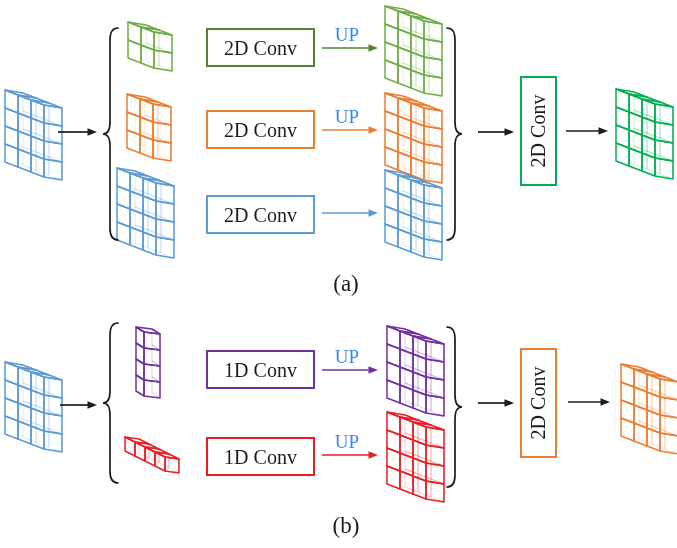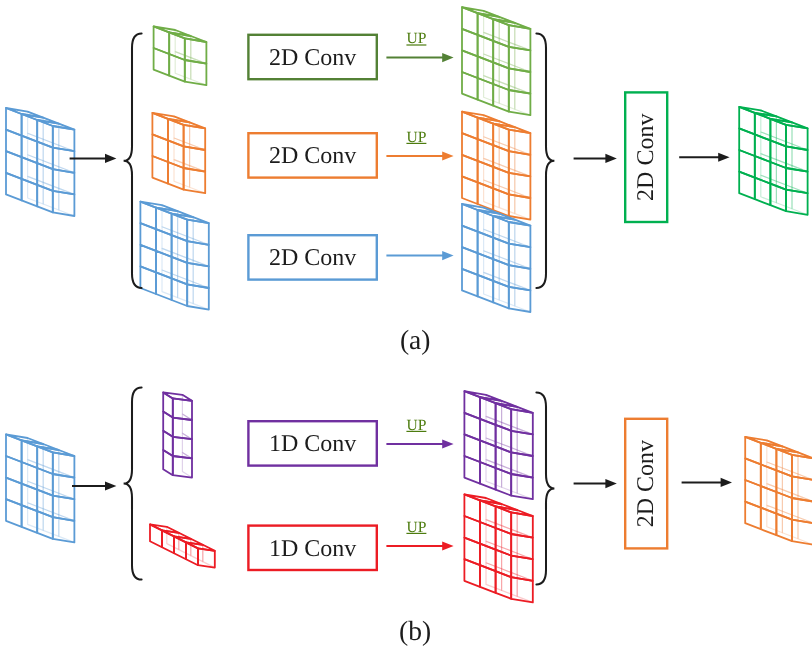--- a/index.html
+++ b/index.html
@@ -12,23 +12,22 @@
     position:absolute;background:#ffffff;display:flex;align-items:center;justify-content:center;
     box-sizing:border-box;border:2.2px solid #000;
   }
   .conv-box span{
     color:#1c1c1c;font-size:20px;line-height:1;white-space:nowrap;
   }
   .conv-box.vertical span{
     transform:rotate(-90deg);
   }
   .up-label{
-    position:absolute;color:#4d7c0f;font-size:13px;line-height:1;white-space:nowrap;
+    position:absolute;color:#3b82f6;font-size:19px;line-height:1;white-space:nowrap;
     transform:translateX(-50%);
-    text-decoration:underline;
   }
   .caption{
     position:absolute;color:#1c1c1c;font-size:23px;line-height:1;transform:translateX(-50%);
   }
 </style>
 </head>
 <body>
 
 <div id="figure-root">
   <svg id="diagram-svg" width="677" height="548" viewBox="0 0 677 548">

